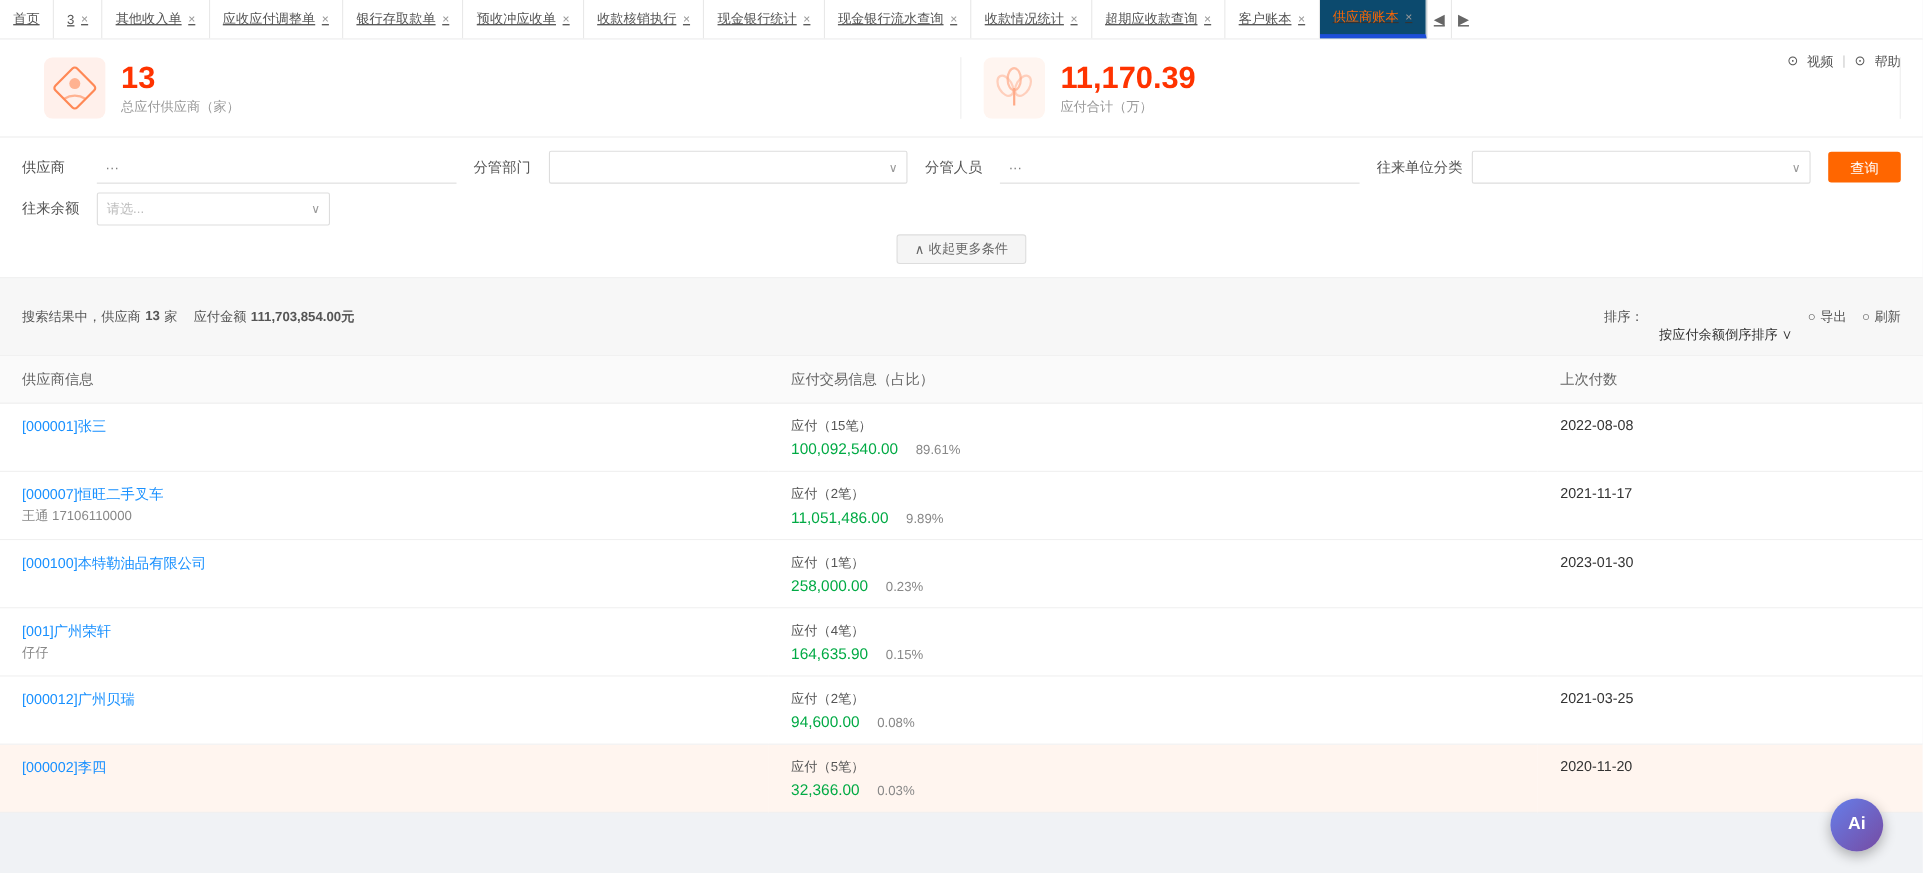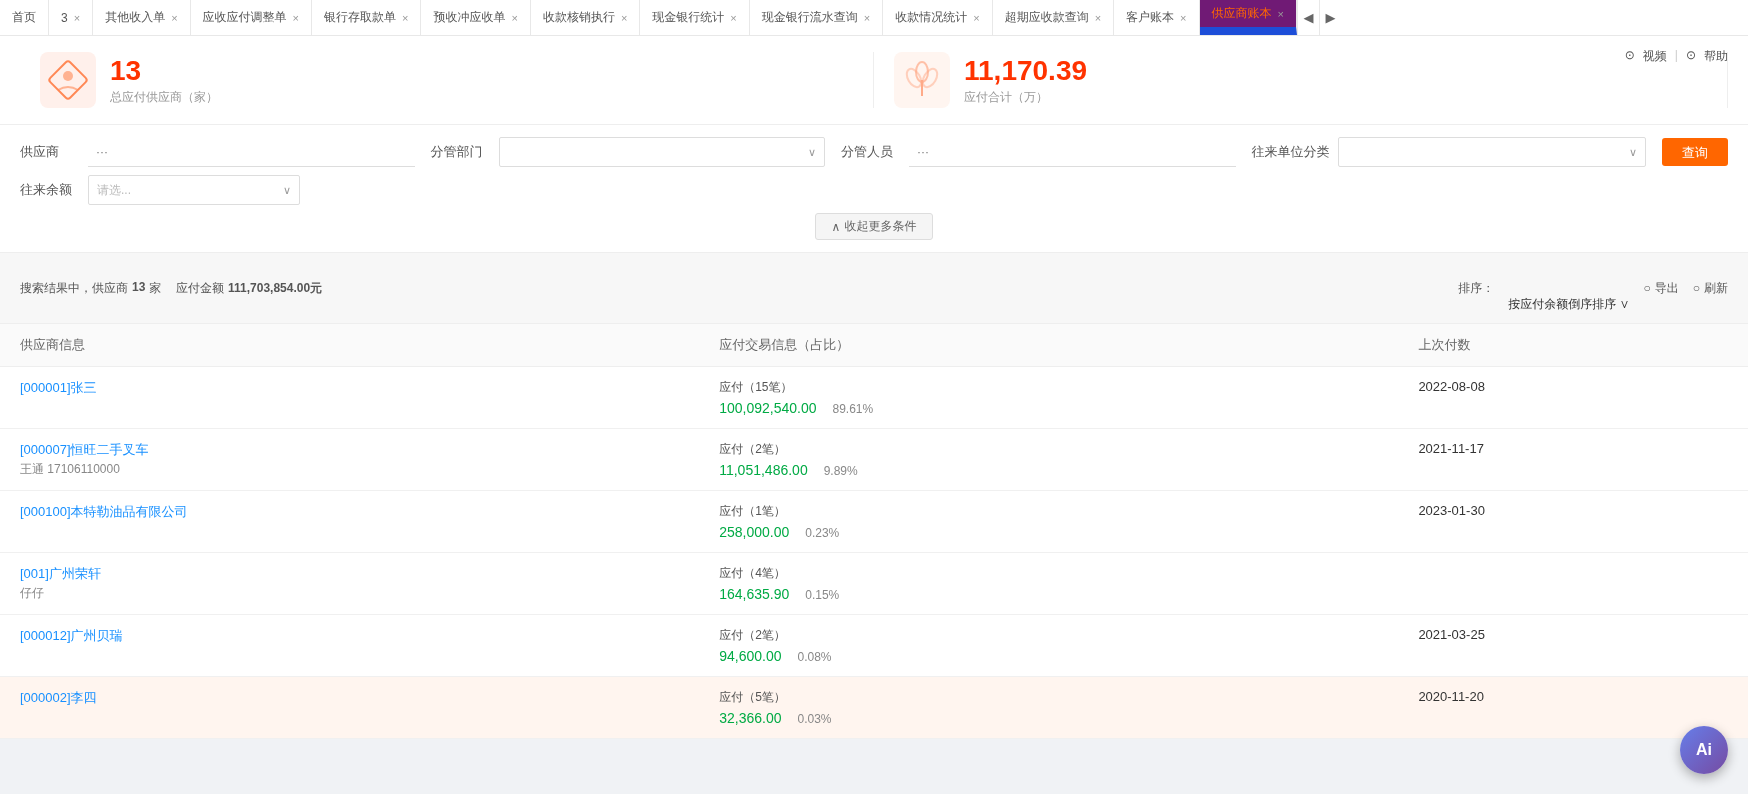--- a/index.html
+++ b/index.html
@@ -6,43 +6,44 @@
     body { font-family: 'Microsoft YaHei', Arial, sans-serif; font-size: 13px; background: #f0f2f5; color: #333; overflow-x: hidden; }
 
     
     .top-nav {
       background: #fff;
       display: flex;
       align-items: flex-end;
       height: 36px;
       border-bottom: 1px solid #e8e8e8;
       overflow: hidden;
+      text-decoration: underline;
     }
     .nav-tab {
       display: flex;
       align-items: center;
       padding: 0 12px;
       height: 100%;
       border-right: 1px solid #e8e8e8;
       white-space: nowrap;
       font-size: 12px;
       color: #555;
       cursor: pointer;
       flex-shrink: 0;
     }
     .nav-tab .close-btn {
       margin-left: 6px;
       color: #999;
       font-size: 11px;
       cursor: pointer;
     }
     .nav-tab.active {
-      background: #701a75;
+      background: #0c4a6e;
       color: #ff6600;
-      border-bottom: 8px solid #1d4ed8;
+      border-bottom: 4px solid #1d4ed8;
     }
     .nav-arrow {
       display: flex;
       align-items: center;
       justify-content: center;
       width: 22px;
       height: 100%;
       cursor: pointer;
       color: #666;
       border-left: 1px solid #e8e8e8;
@@ -509,15 +510,15 @@
               <span class="payable-amount">32,366.00</span>
               <span class="payable-pct">0.03%</span>
             </div>
           </td>
           <td>2020-11-20</td>
         </tr>
       </tbody>
   </table>
 </div>
 
-<div style="position:fixed; bottom:20px; right:20px; width:48px; height:48px; background:linear-gradient(135deg,#667eea,#764ba2); border-radius:50%; display:flex; align-items:center; justify-content:center; cursor:pointer; box-shadow:0 4px 12px rgba(0,0,0,0.3); z-index:999;">
+<div style="position:fixed; bottom:20px; right:36px; width:48px; height:48px; background:linear-gradient(135deg,#667eea,#764ba2); border-radius:50%; display:flex; align-items:center; justify-content:center; cursor:pointer; box-shadow:0 4px 12px rgba(0,0,0,0.3); z-index:999;">
   <span style="color:#fff; font-weight:bold; font-size:16px;">Ai</span>
 </div>
 
 </body></html>

